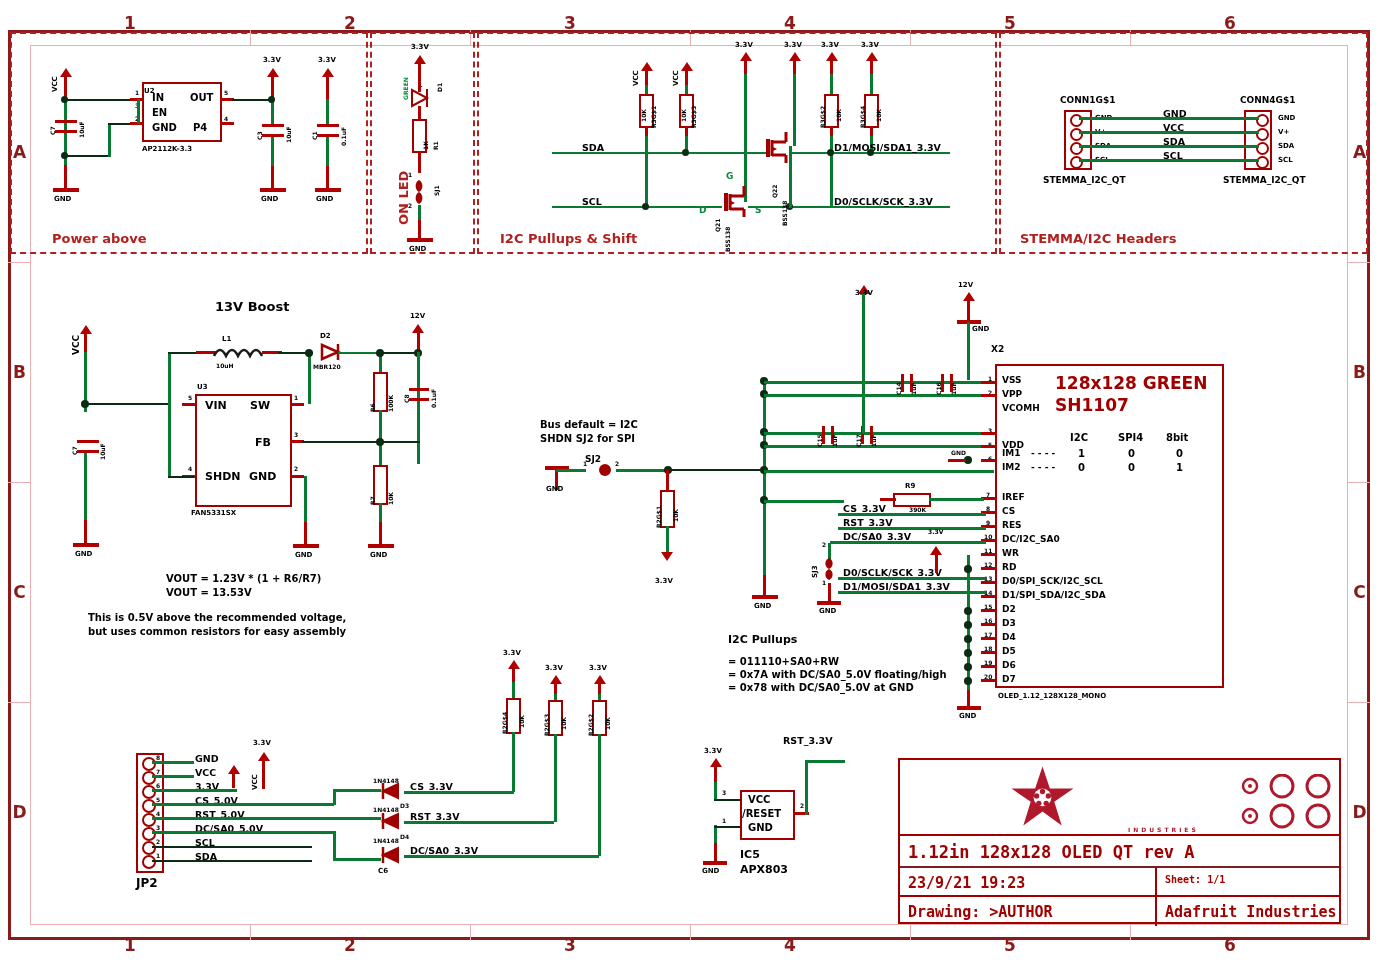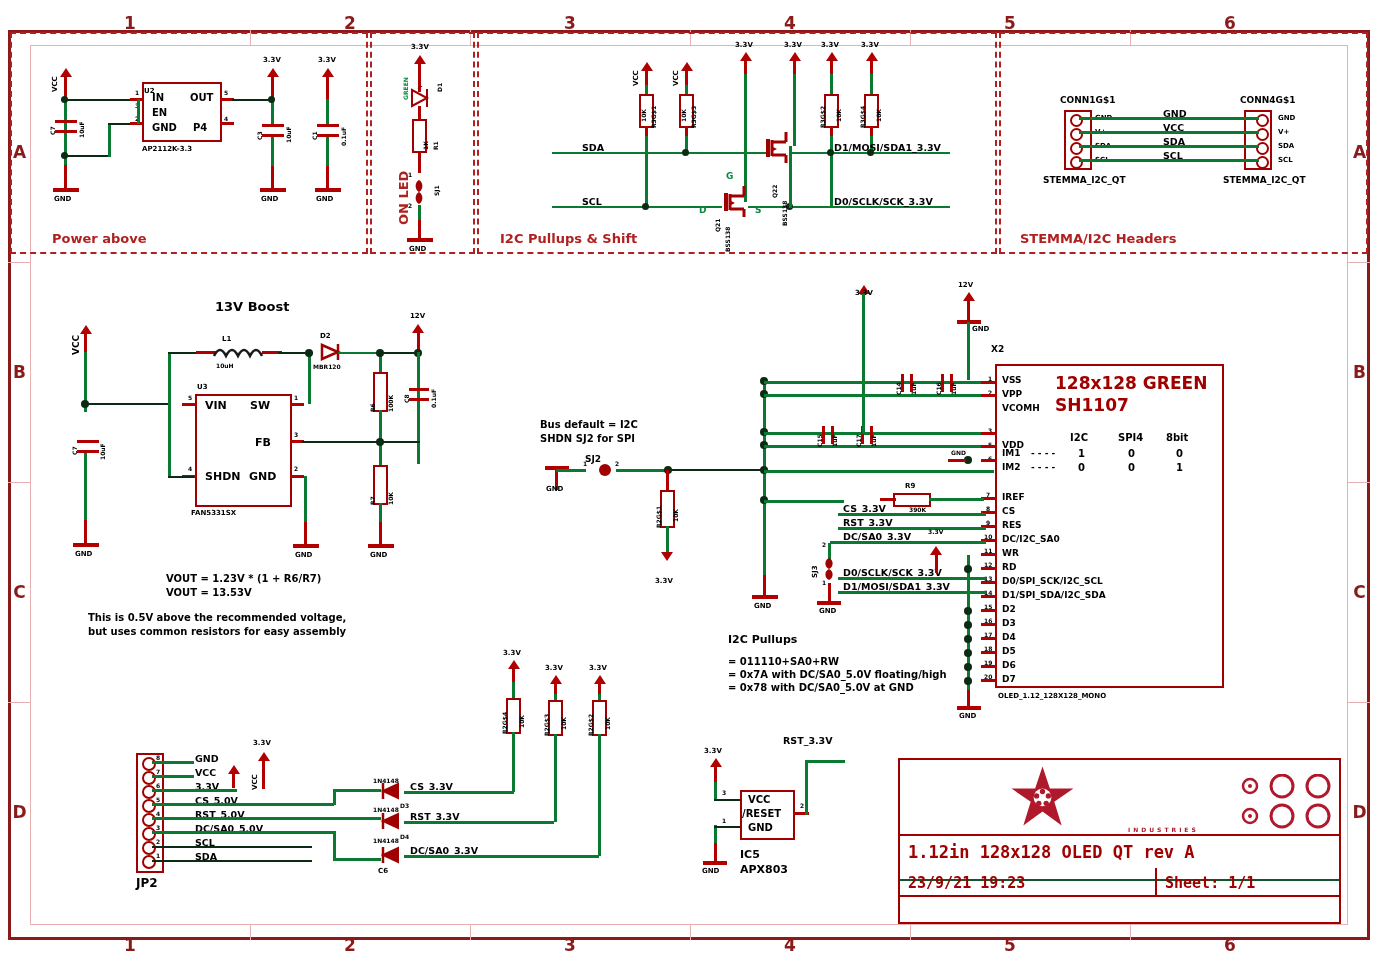--- a/index.html
+++ b/index.html
@@ -775,23 +775,28 @@
         <circle cx="10" cy="12" r="7" fill="none" stroke="#b0192b" stroke-width="2.5"></circle>
         <circle cx="10" cy="12" r="2" fill="#b0192b"></circle>
         <circle cx="10" cy="42" r="7" fill="none" stroke="#b0192b" stroke-width="2.5"></circle>
         <circle cx="10" cy="42" r="2" fill="#b0192b"></circle>
         <circle cx="42" cy="12" r="11" fill="none" stroke="#b0192b" stroke-width="3"></circle>
         <circle cx="42" cy="42" r="11" fill="none" stroke="#b0192b" stroke-width="3"></circle>
         <circle cx="78" cy="12" r="11" fill="none" stroke="#b0192b" stroke-width="3"></circle>
         <circle cx="78" cy="42" r="11" fill="none" stroke="#b0192b" stroke-width="3"></circle>
       </svg>
     </div>
-    <div style="position:absolute;left:0;top:76px;width:100%;height:45px;border-bottom:2px solid #14532d;box-sizing:border-box;">
+    <div style="position:absolute;left:0;top:76px;width:100%;height:32px;border-bottom:2px solid #7f1d1d;box-sizing:border-box;">
       <div class="tbtext" style="position:absolute;left:8px;top:6px;font-size:17px;">1.12in 128x128 OLED QT rev A</div>
     </div>
     <div style="position:absolute;left:0;top:108px;width:100%;height:29px;border-bottom:2px solid #a00000;box-sizing:border-box;">
       <div class="tbtext" style="position:absolute;left:8px;top:6px;font-size:15px;">23/9/21 19:23</div>
       <div style="position:absolute;left:255px;top:0;width:2px;height:100%;background:#a00000;"></div>
-      <div class="tbtext" style="position:absolute;left:265px;top:6px;font-size:15px;">Sheet: 1/1</div>
+      <div class="tbtext" style="position:absolute;left:265px;top:6px;font-size:10px;">Sheet: 1/1</div>
+    </div>
+    <div style="position:absolute;left:0;top:137px;width:100%;height:29px;box-sizing:border-box;">
+      <div class="tbtext" style="position:absolute;left:8px;top:6px;font-size:15px;">Drawing: &gt;AUTHOR</div>
+      <div style="position:absolute;left:255px;top:0;width:2px;height:100%;background:#a00000;"></div>
+      <div class="tbtext" style="position:absolute;left:265px;top:6px;font-size:15px;">Adafruit Industries</div>
     </div>
   </div>
 
 </div>
 
 </body></html>

